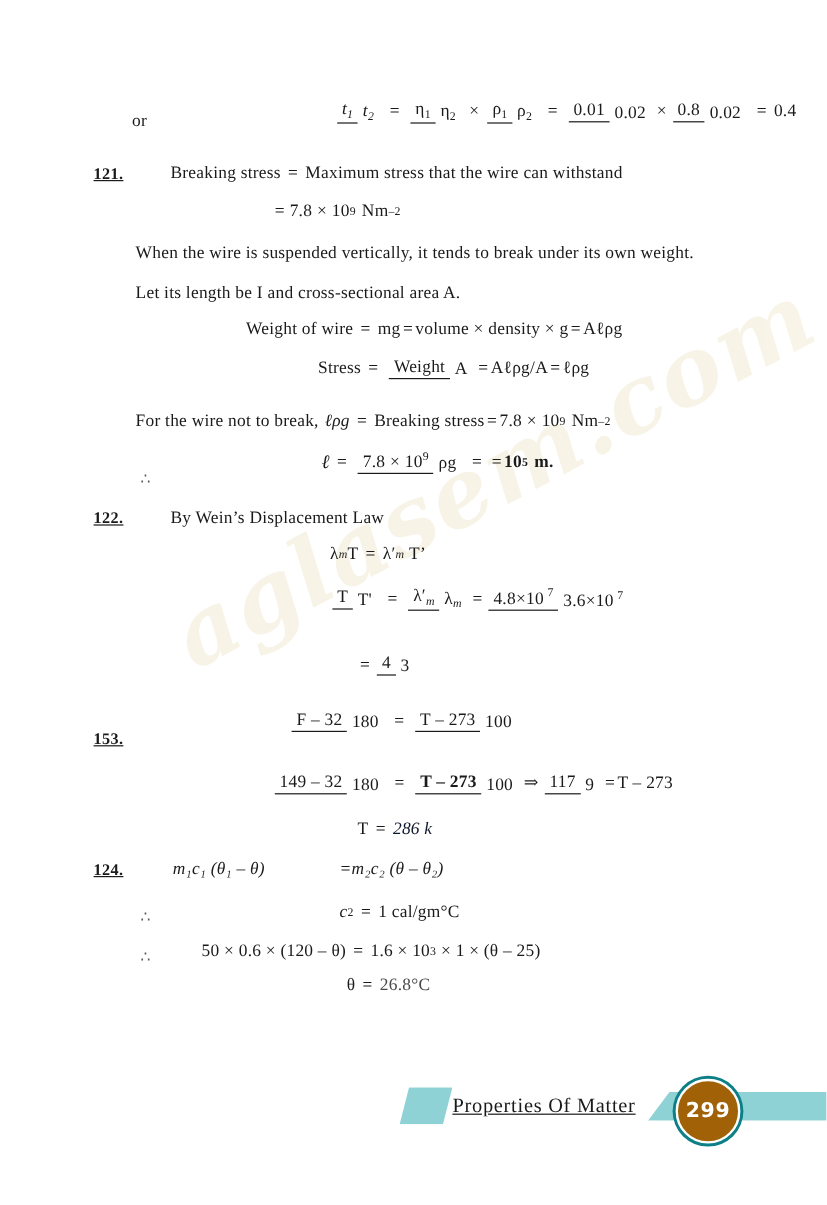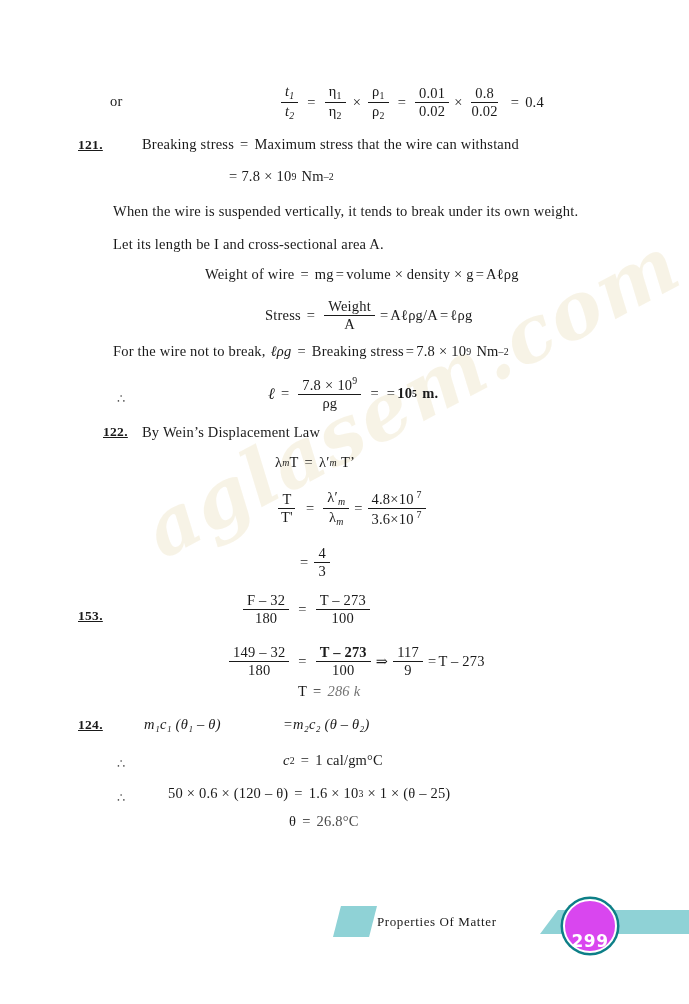--- a/index.html
+++ b/index.html
@@ -80,21 +80,21 @@
 
   .therefore {
     position: absolute;
     font-size: 13px;
     color: #5a5a5a;
   }
 
   
   .frac {
     display: inline-flex;
-    flex-direction: column;
+    flex-direction: row;
     align-items: center;
     justify-content: center;
     vertical-align: middle;
     margin: 0 3px;
     line-height: 1.05;
   }
   .frac .num {
     padding: 0 4px 1px 4px;
     border-bottom: 1.1px solid #1a1a1a;
     display: block;
@@ -130,47 +130,48 @@
     height: 31px;
     background: #8fd2d6;
     clip-path: polygon(18% 0, 100% 0, 82% 100%, 0 100%);
   }
   .foot-title {
     position: absolute;
     left: 377px;
     top: 8px;
     height: 31px;
     line-height: 31px;
-    font-size: 13px;
+    font-size: 17px;
     letter-spacing: 0.6px;
     color: #1a1a1a;
     white-space: nowrap;
+    text-decoration: underline;
   }
   .foot-bar {
     position: absolute;
     left: 540px;
     top: 12px;
     width: 149px;
     height: 24px;
     background: #8fd2d6;
     clip-path: polygon(12% 0, 100% 0, 100% 100%, 0 100%);
   }
   .foot-badge {
     position: absolute;
     left: 563px;
     top: 899px;
     width: 50px;
     height: 50px;
     border-radius: 50%;
-    background: #d946ef;
+    background: #a16207;
     border: 2.5px solid #ffffff;
     box-shadow: 0 0 0 2.5px #0d7f87;
     z-index: 4;
     display: flex;
-    align-items: flex-end;
+    align-items: center;
     justify-content: center;
   }
   .foot-badge span {
     color: #ffffff;
     font-family: "DejaVu Sans", sans-serif;
     font-weight: bold;
     font-size: 17px;
     letter-spacing: 0.5px;
   }
 </style>
@@ -285,21 +286,21 @@
         </span>
         <span class="den">ρg</span>
       </span>
       <span class="eqs">=</span>
       <span class="opn">=</span>
       <span style="font-weight:600">10</span>
       <span class="supg" style="font-weight:600">5</span>
       <span style="padding-left:5px;font-weight:600">m.</span>
     </div>
 
-    <div class="qnum" style="left:78px; top:424px;margin-left:25px;">122.</div>
+    <div class="qnum" style="left:78px; top:424px;">122.</div>
     <div class="txt" style="left:142px; top:424px;">By Wein’s Displacement Law</div>
 
     <div class="math" style="left:275px; top:454px;">
       <span>λ</span>
         <span class="sub it">m</span>
         <span>T</span>
       <span class="eqs">=</span>
       <span>λ′</span>
         <span class="sub it">m</span>
       <span style="padding-left:4px">T’</span>
@@ -359,21 +360,21 @@
         <span class="num">117</span>
         <span class="den">9</span>
       </span>
       <span class="opn">=</span>
       <span>T – 273</span>
     </div>
 
     <div class="math" style="left:298px; top:683px;">
       <span>T</span>
       <span class="eqs">=</span>
-      <span class="it" style="color:#737373">286 k</span>
+      <span class="it" style="color:#0f172a">286 k</span>
     </div>
 
     <div class="qnum" style="left:78px; top:717px;">124.</div>
 
     <div class="math it" style="left:144px; top:716px;">m₁c₁ (θ₁ – θ)</div>
     <div class="math it" style="left:283px; top:716px;">=m₂c₂ (θ – θ₂)</div>
 
     <div class="therefore" style="left:117px; top:756px;">∴</div>
     <div class="math" style="left:283px; top:752px;">
       <span class="it">c</span>

